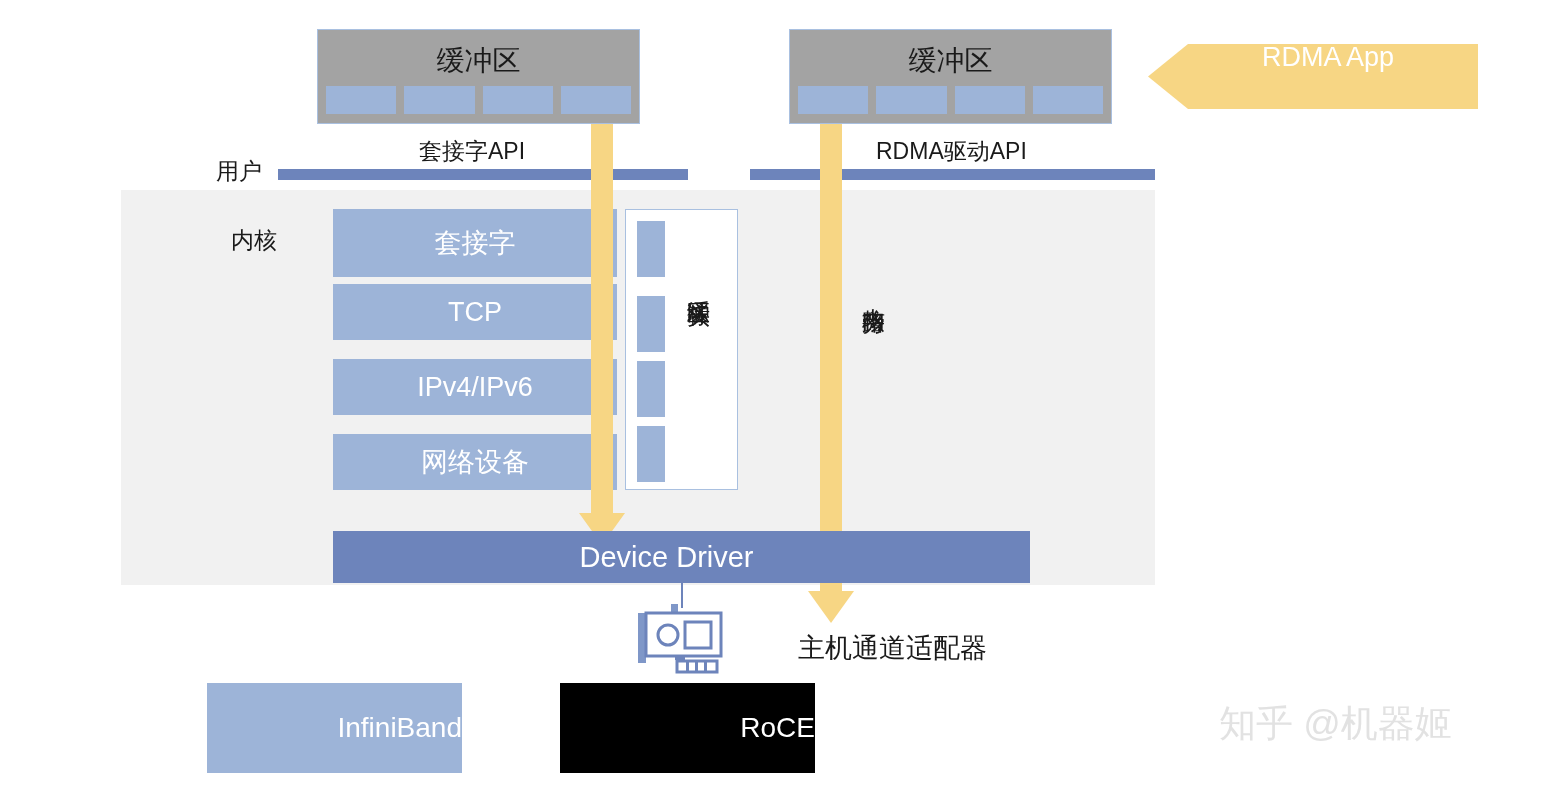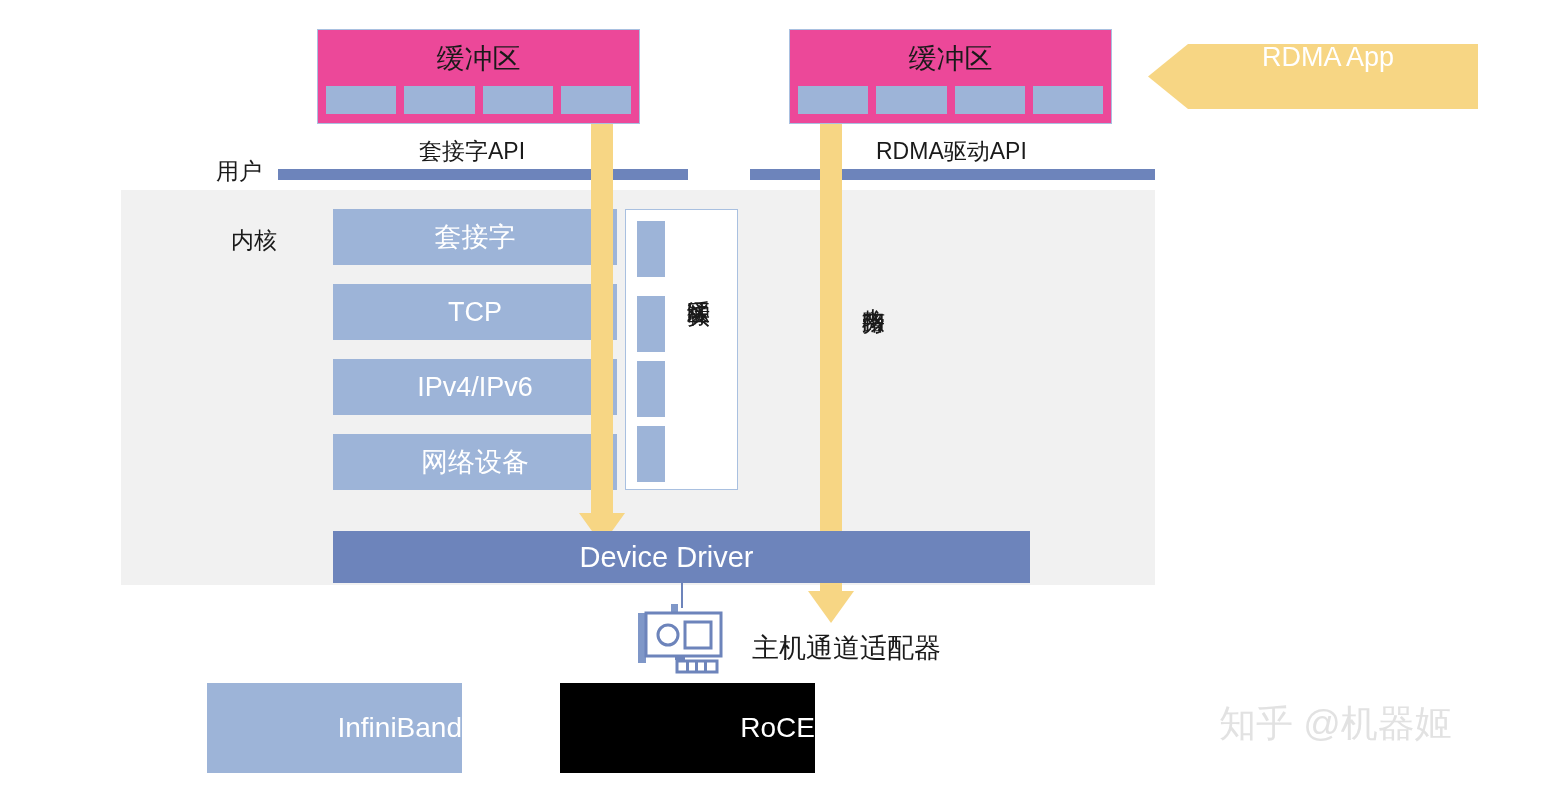--- a/index.html
+++ b/index.html
@@ -19,28 +19,27 @@
   }
   .abs { position: absolute; }
 
   
   .lbl {
     color: #1a1a1a;
     font-size: 23px;
     line-height: 1;
     white-space: nowrap;
   }
-  .lbl-big { font-size: 27px; }
+  .lbl-big { font-size: 27px; margin-left: 46px; }
 
   
   .buffer-panel {
     border: 1.5px solid #a9c0e0;
-    background: #ec4899;
+    background: #a3a3a3;
     box-sizing: border-box;
-    font-family: Liberation Mono, monospace;
   }
   .buffer-title {
     text-align: center;
     color: #1a1a1a;
     font-size: 28px;
     line-height: 1;
     padding-top: 17px;
   }
   .buffer-cells {
     position: absolute;
@@ -190,21 +189,21 @@
   <div class="abs lbl" style="left:876px; top:140px;">RDMA驱动API</div>
 
   <div class="abs lbl" style="left:216px; top:160px;">用户</div>
 
   <div class="abs divider-bar" style="left:278px; top:169px; width:410px;"></div>
 
   <div class="abs divider-bar" style="left:750px; top:169px; width:405px;"></div>
 
   <div class="abs lbl" style="left:231px; top:229px;">内核</div>
 
-  <div class="abs stack-bar" style="left:333px; top:209px; width:284px; height:56px;align-items:center;">
+  <div class="abs stack-bar" style="left:333px; top:209px; width:284px; height:68px;align-items:center;">
     <span>套接字</span>
   </div>
 
   <div class="abs stack-bar" style="left:333px; top:284px; width:284px; height:56px;">
     <span>TCP</span>
   </div>
 
   <div class="abs stack-bar" style="left:333px; top:359px; width:284px; height:56px;">
     <span>IPv4/IPv6</span>
   </div>

